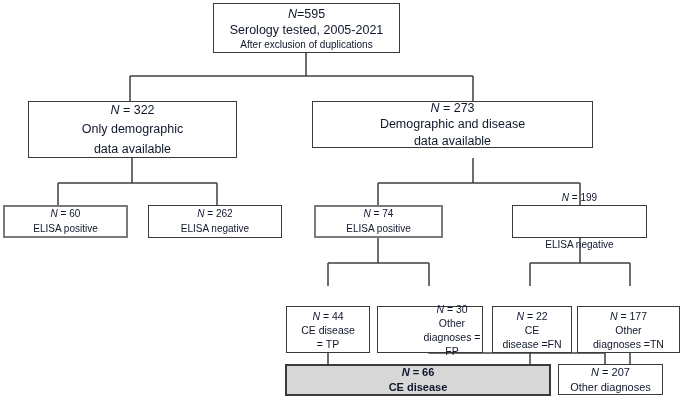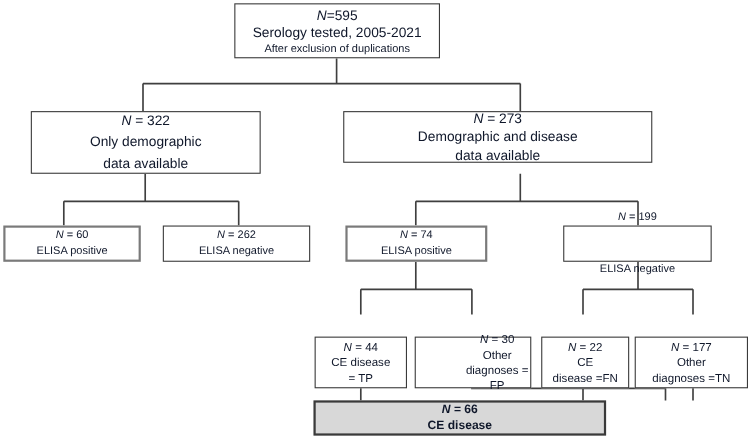--- a/index.html
+++ b/index.html
@@ -129,14 +129,18 @@
     <div class="nline">N = 177</div>
     <div>Other</div>
     <div>diagnoses =TN</div>
   </div>
 
   <div class="box f-bt" id="b-n66">
     <div class="nline">N = 66</div>
     <div>CE disease</div>
   </div>
 
+  <div class="box f-bt" id="b-n207">
+    <div class="nline">N = 207</div>
+    <div>Other diagnoses</div>
+  </div>
 
 </div>
 
 </body></html>

